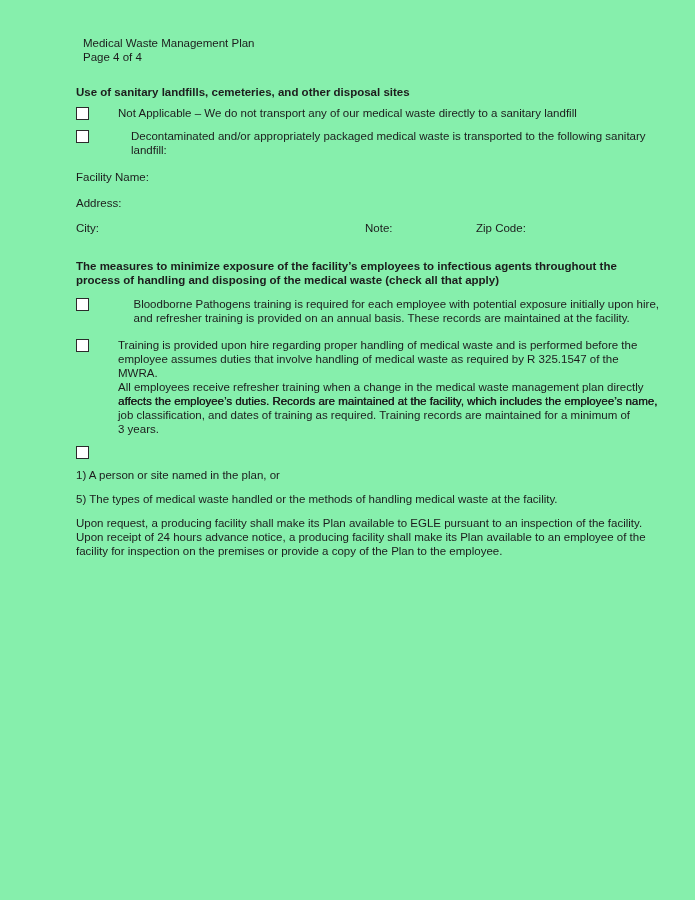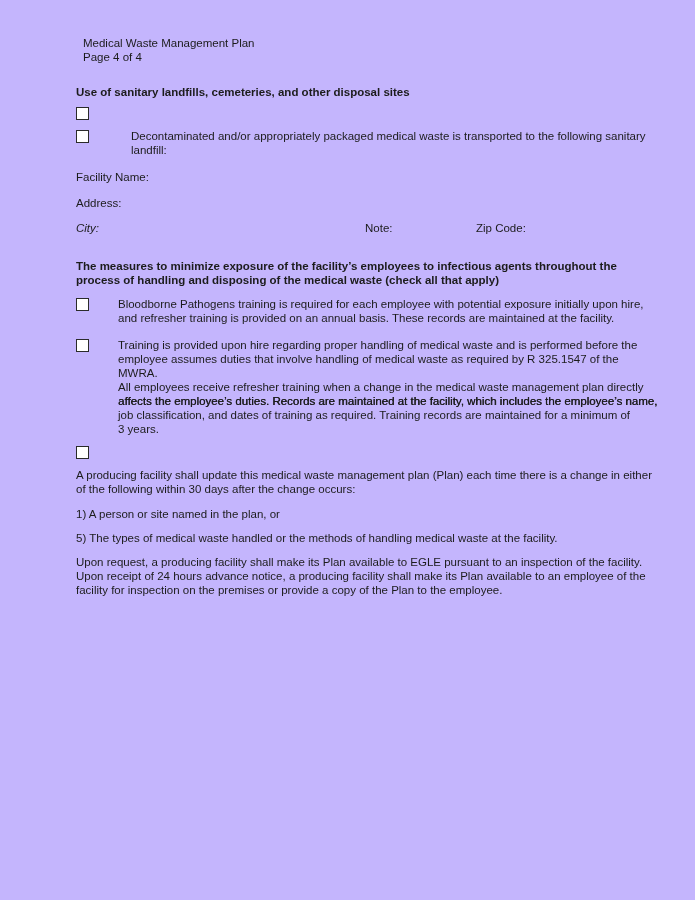--- a/index.html
+++ b/index.html
@@ -1,20 +1,20 @@
 <!DOCTYPE html>
 <html><head>
 <meta charset="utf-8">
 <style>
   html, body { margin: 0; padding: 0; background: #ffffff; }
   .page {
     position: relative;
     width: 695px;
     height: 900px;
-    background: #c4b5fd;
+    background: #86efac;
     font-family: "Liberation Sans", "DejaVu Sans", sans-serif;
     font-size: 11.5px;
     line-height: 14px;
     color: #1c1c1c;
     box-sizing: border-box;
     padding: 36px 36px 0 76px;
     overflow: hidden;
   }
   .pre { white-space: pre-line; }
   .doc-header { margin-left: 7px; margin-bottom: 21px; }
@@ -26,44 +26,45 @@
     width: 11px; height: 11px;
     border: 1px solid #2b2b2b;
     background: #ffffff;
     margin-top: 1px;
   }
   .cb-label { margin-left: 29px; max-width: 540px; }
   .cb-gap13 { margin-bottom: 13px; gap: 13px; }
   .field-line { margin: 0 0 12px 0; }
   .field-line2 { margin: 0 0 11px 0; }
   .city-row { display: flex; margin: 0 0 24px 0; }
-  .city-lbl   { width: 289px; font-style: italic; }
+  .city-lbl   { width: 289px; }
   .state-lbl  { width: 111px; }
   .measures-heading { font-weight: bold; margin: 0 0 10px 0; max-width: 575px; }
-  .cb-section .cb-row:nth-child(2) { margin-bottom: 13px; }
+  .cb-section .cb-row:nth-child(2) { margin-bottom: 13px; justify-content: space-between; }
   .emph { text-shadow: 0.35px 0 0 currentColor; }
   .note-heading { font-weight: bold; margin: 47px 0 10px 0; }
   .para { margin: 0 0 11px 0; max-width: 600px; }
   .para-tight { margin: 0 0 10px 0; max-width: 600px; }
 </style>
 </head>
 <body>
 
 <div class="page">
 
   <div class="doc-header">
     <span class="hdr-line">Medical Waste Management Plan</span>
     <span class="hdr-line">Page 4 of 4</span>
   </div>
 
   <div>
     <div class="sec-heading">Use of sanitary landfills, cemeteries, and other disposal sites</div>
 
     <div class="cb-row">
       <span class="cb-box"></span>
+      <span class="cb-label pre">Not Applicable – We do not transport any of our medical waste directly to a sanitary landfill</span>
     </div>
 
     <div class="cb-row cb-gap13">
       <span class="cb-box"></span>
       <span class="cb-label pre">Decontaminated and/or appropriately packaged medical waste is transported to the following sanitary
 landfill:</span>
     </div>
 
     <div class="field-line">
       <span>Facility Name:</span>
@@ -97,22 +98,20 @@
 job classification, and dates of training as required. Training records are maintained for a minimum of
 3 years.</span></span>
     </div>
 
     <div class="cb-row">
       <span class="cb-box"></span>
     </div>
   </div>
 
   <div>
-    <p class="para pre">A producing facility shall update this medical waste management plan (Plan) each time there is a change in either
-of the following within 30 days after the change occurs:</p>
     <p class="para-tight">1) A person or site named in the plan, or</p>
     <p class="para-tight">5) The types of medical waste handled or the methods of handling medical waste at the facility.</p>
     <p class="para pre">Upon request, a producing facility shall make its Plan available to EGLE pursuant to an inspection of the facility.
 Upon receipt of 24 hours advance notice, a producing facility shall make its Plan available to an employee of the
 facility for inspection on the premises or provide a copy of the Plan to the employee.</p>
   </div>
 
 </div>
 
 </body></html>

